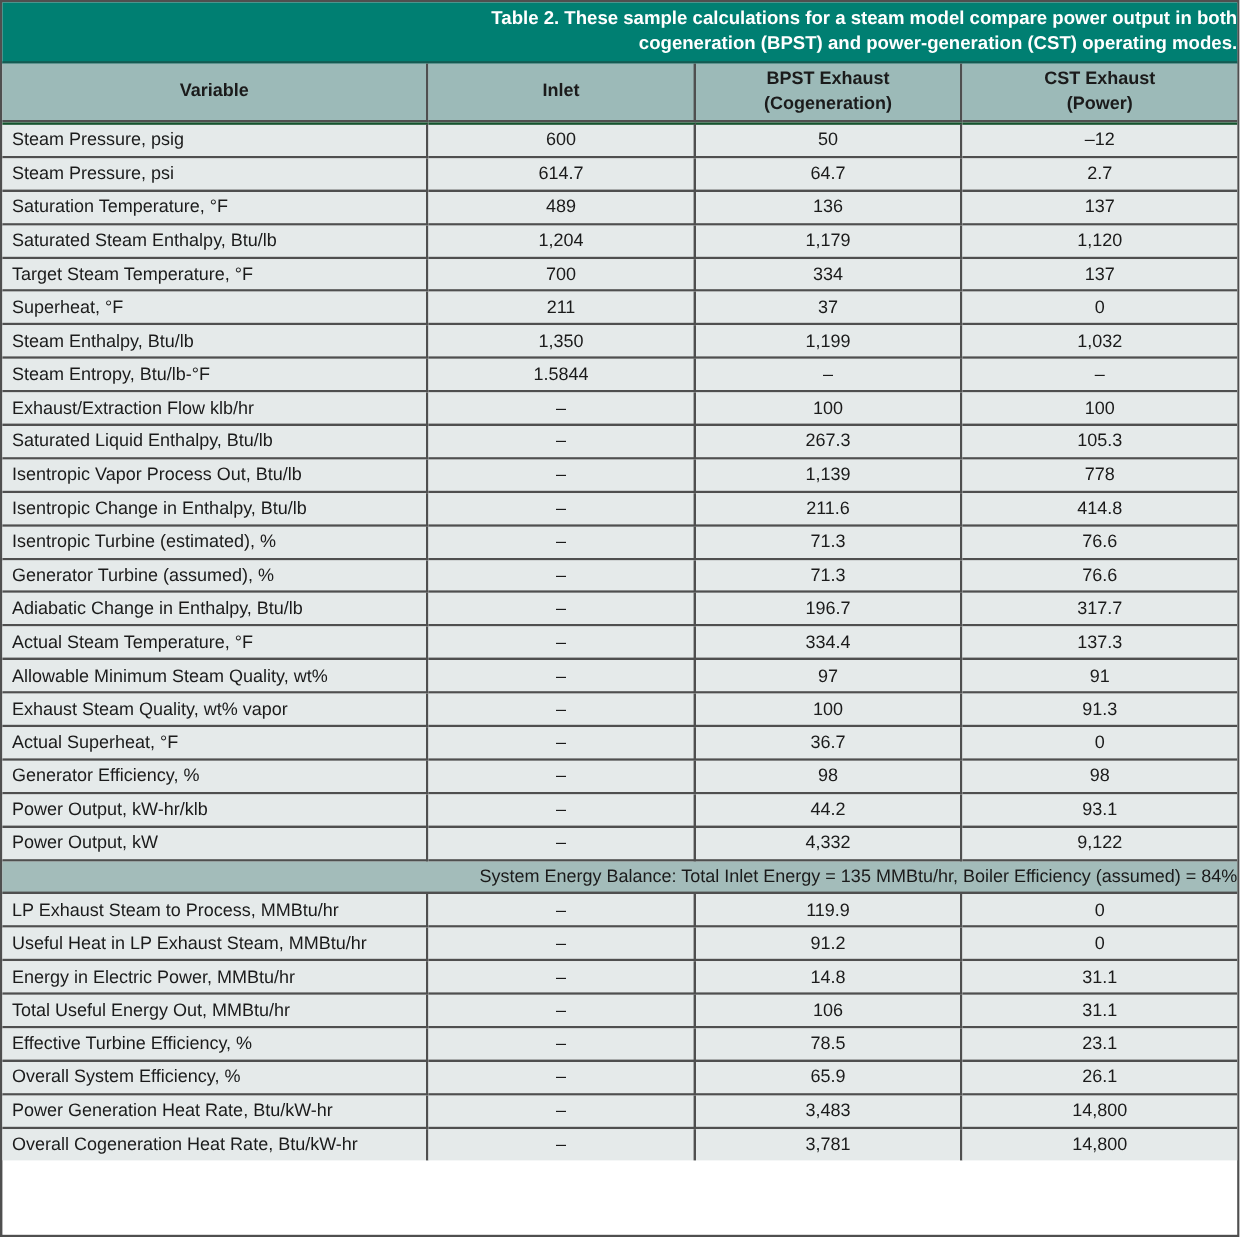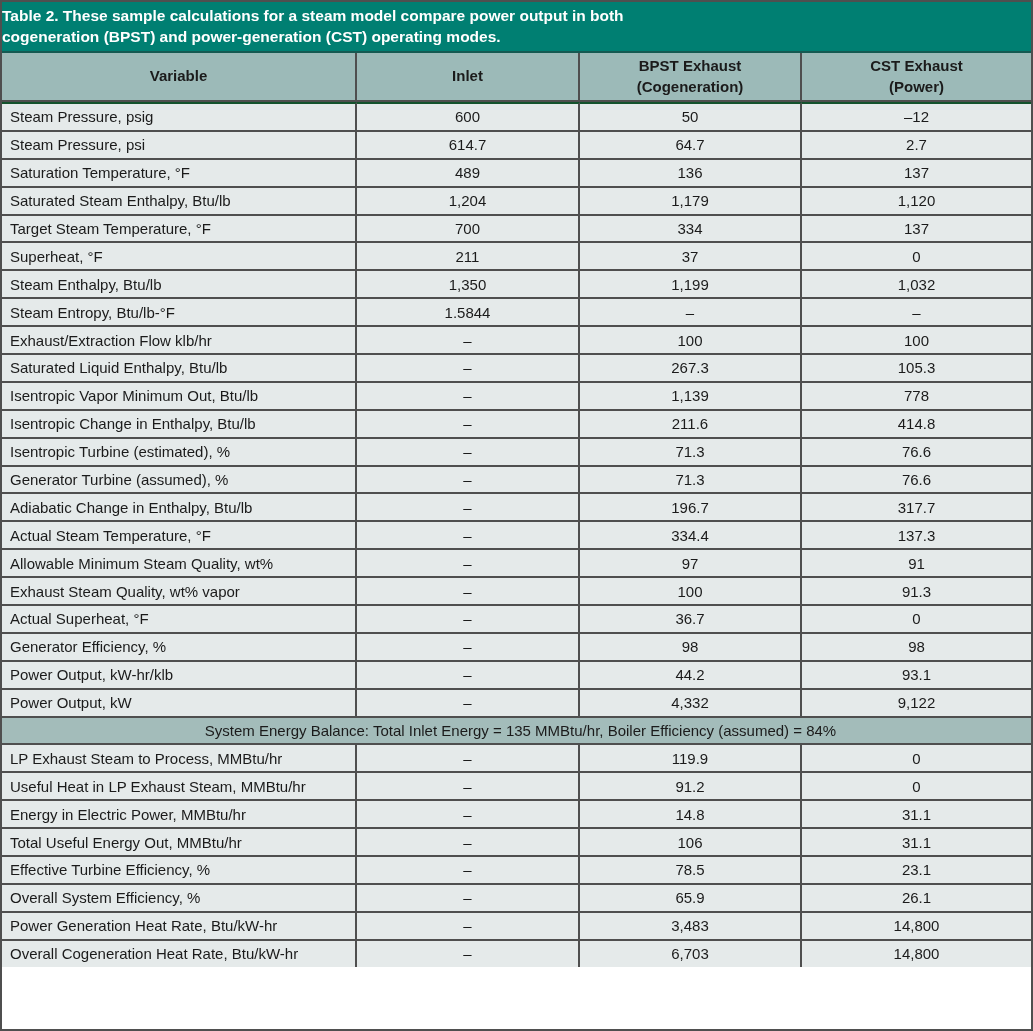--- a/index.html
+++ b/index.html
@@ -11,36 +11,36 @@
     --border:#4f4f4f;
     --text:#1b1b1b;
   }
   html,body{margin:0;padding:0;background:#ffffff;}
   body{width:1033px;height:1031px;overflow:hidden;
        font-family:"Liberation Sans","DejaVu Sans",sans-serif;color:var(--text);}
   .wrap{width:1033px;height:1031px;box-sizing:border-box;
         border:2px solid var(--border);}
   .title-bar{height:49px;background:var(--title-bg);
              border-bottom:2px solid var(--title-underline);
-             display:flex;flex-direction:column;justify-content:center;align-items:flex-start;
+             display:flex;flex-direction:column;justify-content:center;align-items:flex-end;
              color:#ffffff;font-weight:bold;font-size:15.5px;line-height:1.35;text-align:center;}
   table{border-collapse:separate;border-spacing:0;table-layout:fixed;width:100%;}
   th{background:var(--header-bg);font-weight:bold;font-size:15px;
      height:47px;text-align:center;vertical-align:middle;
      border-bottom:2px solid var(--border);border-right:2px solid var(--border);
      white-space:pre-line;line-height:1.35;padding:0;}
   th:last-child{border-right:none;}
   td{background:var(--row-bg);font-size:15px;height:25.9px;vertical-align:middle;
      border-bottom:2px solid var(--border);border-right:2px solid var(--border);padding:0;}
   td:last-child{border-right:none;}
   tbody tr:first-child td{border-top:2px solid #14532d;}
   tbody tr:last-child td{border-bottom:none;}
   td.var{text-align:left;padding-left:8px;}
   td.val{text-align:center;}
-  td.section{background:var(--section-bg);text-align:center;padding-left:8px;
+  td.section{background:var(--section-bg);text-align:right;padding-left:8px;
              font-weight:normal;border-right:none;}
 </style>
 </head>
 <body>
 
 <div class="wrap">
   <div class="title-bar">
     <div>Table 2. These sample calculations for a steam model compare power output in both</div>
     <div>cogeneration (BPST) and power-generation (CST) operating modes.</div>
   </div>
@@ -116,21 +116,21 @@
           <td class="val">100</td>
           <td class="val">100</td>
         </tr>
         <tr>
           <td class="var">Saturated Liquid Enthalpy, Btu/lb</td>
           <td class="val">–</td>
           <td class="val">267.3</td>
           <td class="val">105.3</td>
         </tr>
         <tr>
-          <td class="var">Isentropic Vapor Minimum Out, Btu/lb</td>
+          <td class="var">Isentropic Vapor Process Out, Btu/lb</td>
           <td class="val">–</td>
           <td class="val">1,139</td>
           <td class="val">778</td>
         </tr>
         <tr>
           <td class="var">Isentropic Change in Enthalpy, Btu/lb</td>
           <td class="val">–</td>
           <td class="val">211.6</td>
           <td class="val">414.8</td>
         </tr>
@@ -235,18 +235,18 @@
         </tr>
         <tr>
           <td class="var">Power Generation Heat Rate, Btu/kW-hr</td>
           <td class="val">–</td>
           <td class="val">3,483</td>
           <td class="val">14,800</td>
         </tr>
         <tr>
           <td class="var">Overall Cogeneration Heat Rate, Btu/kW-hr</td>
           <td class="val">–</td>
-          <td class="val">6,703</td>
+          <td class="val">3,781</td>
           <td class="val">14,800</td>
         </tr>
       </tbody>
   </table>
 </div>
 
 </body></html>

